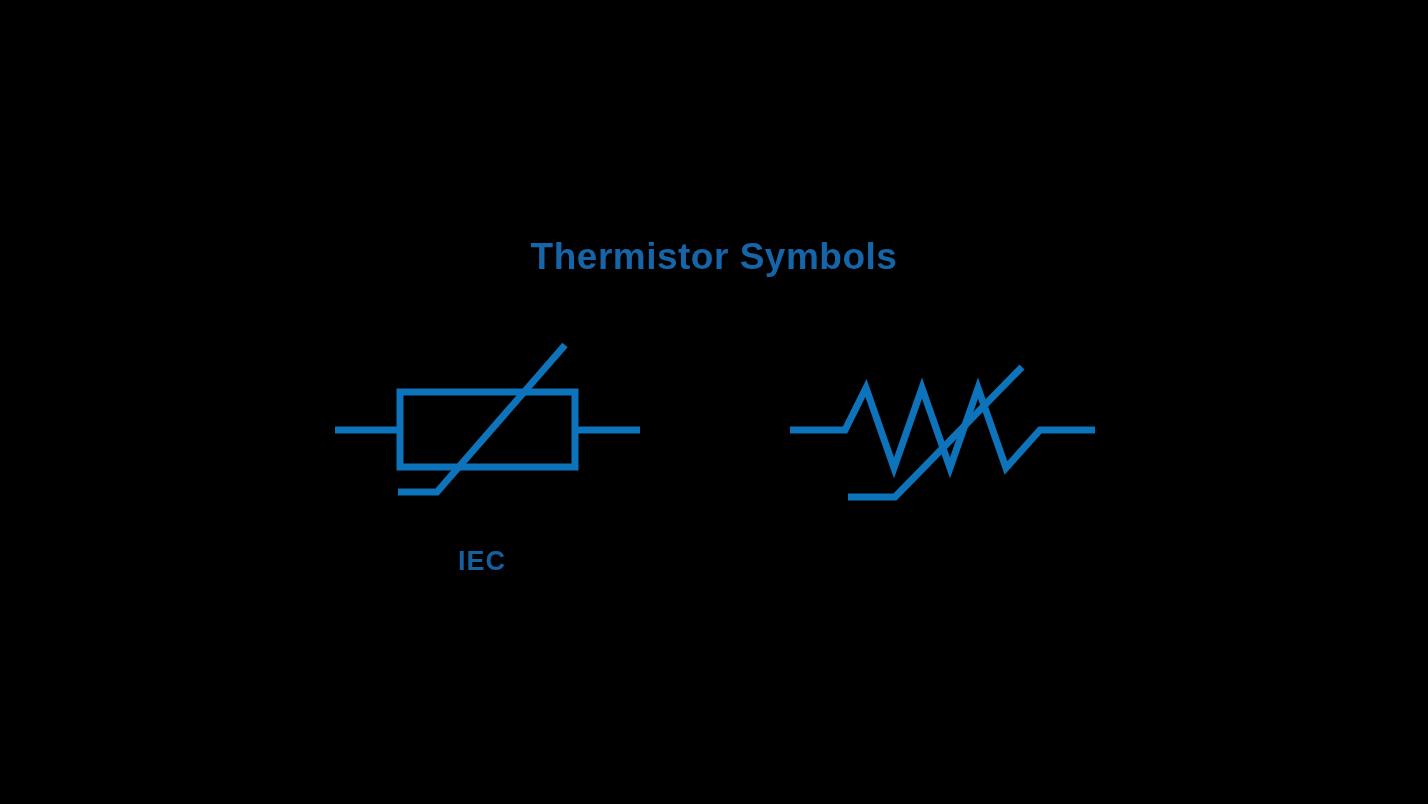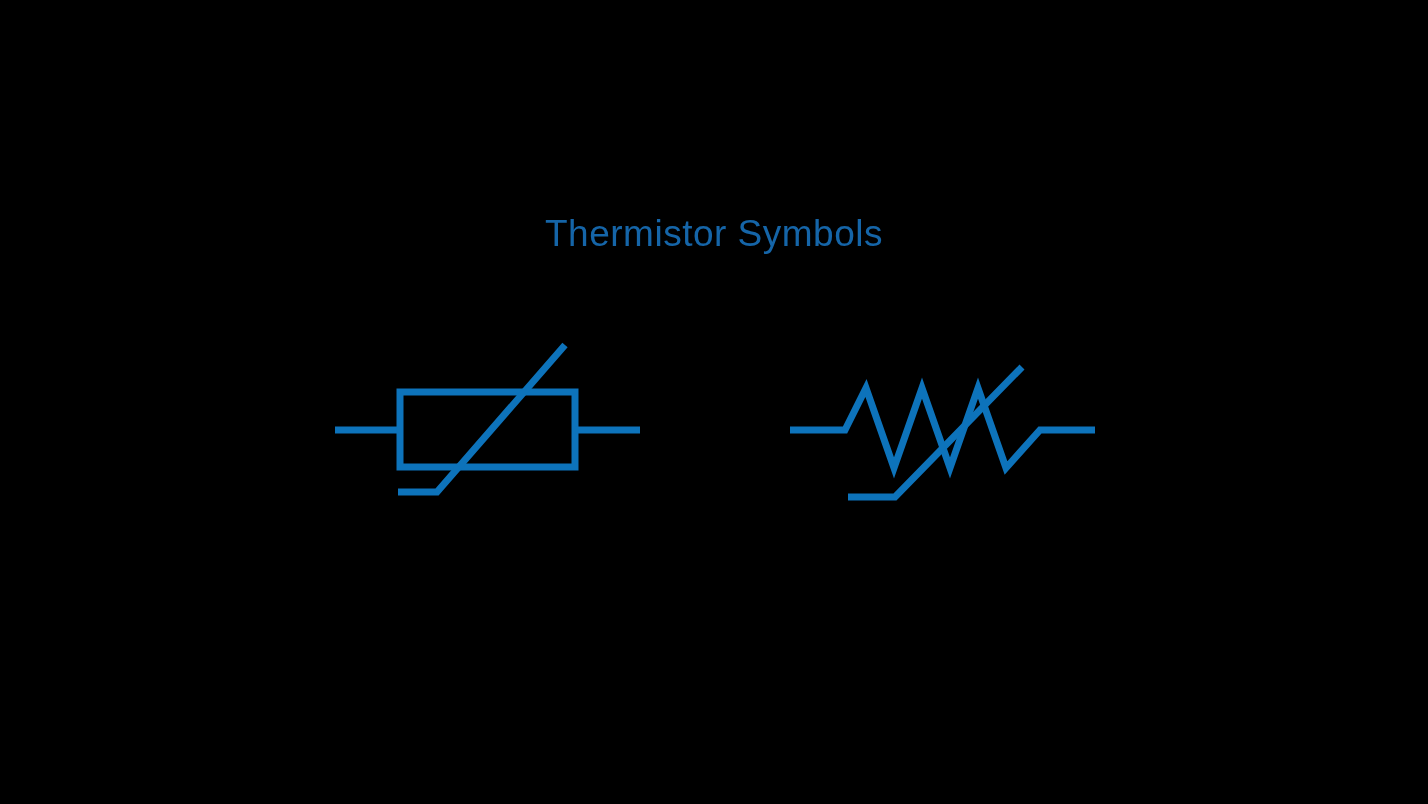--- a/index.html
+++ b/index.html
@@ -10,24 +10,24 @@
   }
   html,body{margin:0;padding:0;background:var(--background);}
   .stage{
     position:relative;
     width:1428px;height:804px;
     background:var(--background);
     overflow:hidden;
     font-family:"Liberation Sans", sans-serif;
   }
   .title{
-    position:absolute;left:0;top:213px;width:100%;
+    position:absolute;left:0;top:236px;width:100%;
     text-align:center;
     color:var(--title);
-    font-size:37px;font-weight:normal;letter-spacing:0.5px;
+    font-size:37px;font-weight:bold;letter-spacing:0.5px;
   }
   .sym{position:absolute;display:block;}
   .stroke{stroke:var(--symbol);stroke-width:7;fill:none;stroke-linejoin:miter;stroke-linecap:butt;}
   .cap{
     position:absolute;top:546px;width:160px;
     text-align:center;
     color:var(--label);
     font-size:27px;font-weight:bold;letter-spacing:1px;
   }
   .cap-iec{left:402px;}
@@ -39,19 +39,20 @@
 <div class="stage">
 
   <div class="title">Thermistor Symbols</div>
 
   <svg class="sym" style="left:330px;top:335px" width="315" height="170" viewBox="0 0 315 170" aria-hidden="true">
     <line class="stroke" x1="5" y1="95" x2="70" y2="95"></line>
     <rect class="stroke" x="70" y="57" width="175" height="75"></rect>
     <line class="stroke" x1="245" y1="95" x2="310" y2="95"></line>
     <polyline class="stroke" points="68,157 107,157 235,10"></polyline>
   </svg>
+  <div class="cap cap-iec">IEC</div>
 
   <svg class="sym" style="left:785px;top:360px" width="315" height="142" viewBox="0 0 315 142" aria-hidden="true">
     <polyline class="stroke" points="5,70 60,70 81,28 109,108 137,28 165,108 193,28 221,108 255,70 310,70"></polyline>
     <polyline class="stroke" points="63,137 110,137 237,7"></polyline>
   </svg>
 
 </div>
 
 </body></html>

